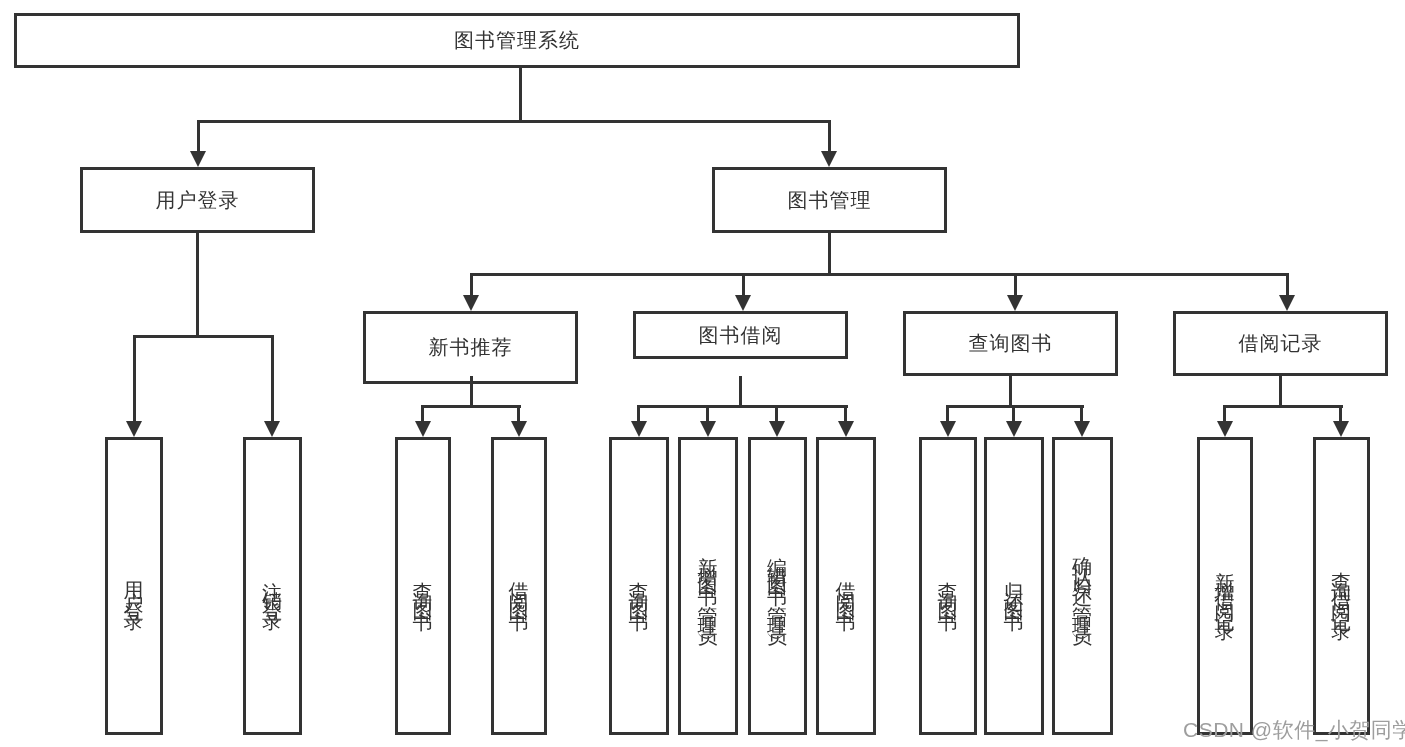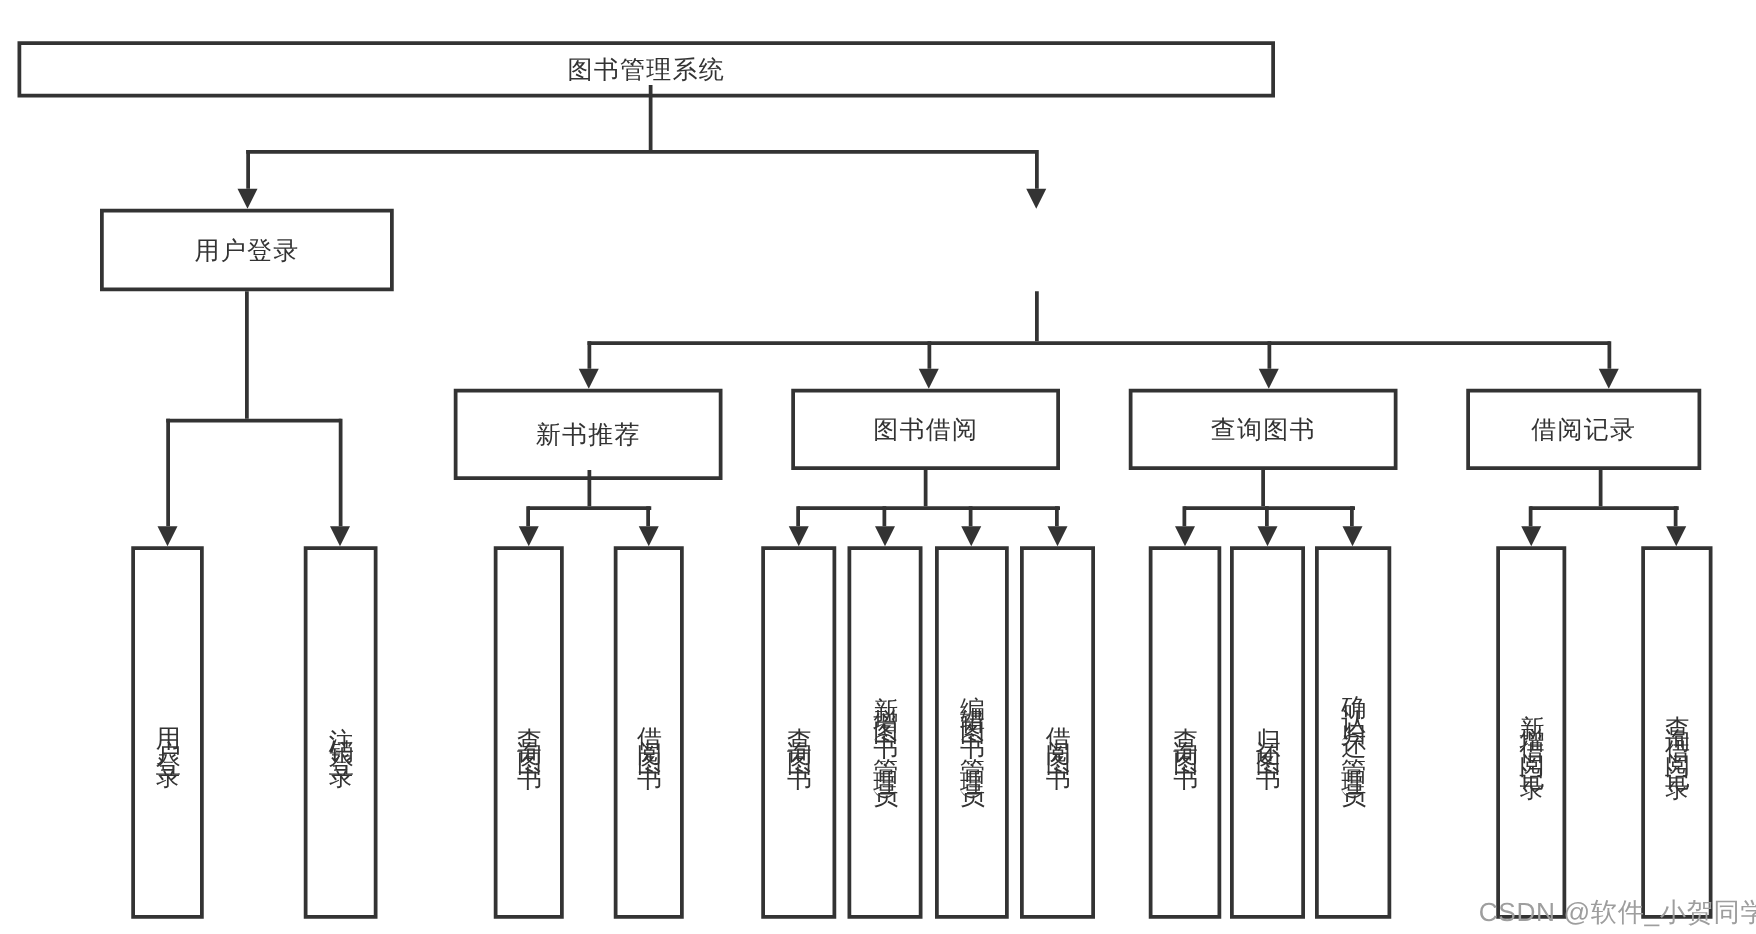--- a/index.html
+++ b/index.html
@@ -49,33 +49,36 @@
     white-space: nowrap;
     z-index: 5;
     letter-spacing: 0.5px;
   }
 </style>
 </head>
 <body>
 
 <div id="canvas">
 
-  <div class="node h-node" style="left:14px; top:13px; width:1006px; height:45px;margin-top:20px;">
+  <div class="node h-node" style="left:14px; top:13px; width:1006px; height:55px;">
     <span>图书管理系统</span>
   </div>
 
   <div class="line-v" style="left:519px; top:68px; height:52px;"></div>
   <div class="line-h" style="left:197px; top:120px; width:633px;"></div>
   <div class="line-v" style="left:197px; top:120px; height:31px;"></div>
   <div class="arrowhead" style="left:190px; top:151px;"></div>
   <div class="line-v" style="left:828px; top:120px; height:31px;"></div>
   <div class="arrowhead" style="left:821px; top:151px;"></div>
 
   <div class="node h-node" style="left:80px; top:167px; width:235px; height:66px;">
     <span>用户登录</span>
+  </div>
+  <div class="node h-node" style="left:712px; top:167px; width:235px; height:66px;">
+    <span>图书管理</span>
   </div>
 
   <div class="line-v" style="left:196px; top:233px; height:102px;"></div>
   <div class="line-h" style="left:133px; top:335px; width:140px;"></div>
   <div class="line-v" style="left:133px; top:335px; height:86px;"></div>
   <div class="arrowhead" style="left:126px; top:421px;"></div>
   <div class="line-v" style="left:271px; top:335px; height:86px;"></div>
   <div class="arrowhead" style="left:264px; top:421px;"></div>
 
   <div class="line-v" style="left:828px; top:233px; height:40px;"></div>
@@ -85,27 +88,27 @@
   <div class="line-v" style="left:742px; top:273px; height:22px;"></div>
   <div class="arrowhead" style="left:735px; top:295px;"></div>
   <div class="line-v" style="left:1014px; top:273px; height:22px;"></div>
   <div class="arrowhead" style="left:1007px; top:295px;"></div>
   <div class="line-v" style="left:1286px; top:273px; height:22px;"></div>
   <div class="arrowhead" style="left:1279px; top:295px;"></div>
 
   <div class="node h-node" style="left:363px; top:311px; width:215px; height:73px;">
     <span>新书推荐</span>
   </div>
-  <div class="node h-node" style="left:633px; top:311px; width:215px; height:65px;">
+  <div class="node h-node" style="left:633px; top:311px; width:215px; height:48px;">
     <span>图书借阅</span>
   </div>
   <div class="node h-node" style="left:903px; top:311px; width:215px; height:65px;">
     <span>查询图书</span>
   </div>
-  <div class="node h-node" style="left:1173px; top:311px; width:188px; height:65px;">
+  <div class="node h-node" style="left:1173px; top:311px; width:215px; height:65px;">
     <span>借阅记录</span>
   </div>
 
   <div class="line-v" style="left:470px; top:376px; height:29px;"></div>
   <div class="line-h" style="left:422px; top:405px; width:99px;"></div>
   <div class="line-v" style="left:421px; top:405px; height:16px;"></div>
   <div class="arrowhead" style="left:415px; top:421px;"></div>
   <div class="line-v" style="left:517px; top:405px; height:16px;"></div>
   <div class="arrowhead" style="left:511px; top:421px;"></div>
 

